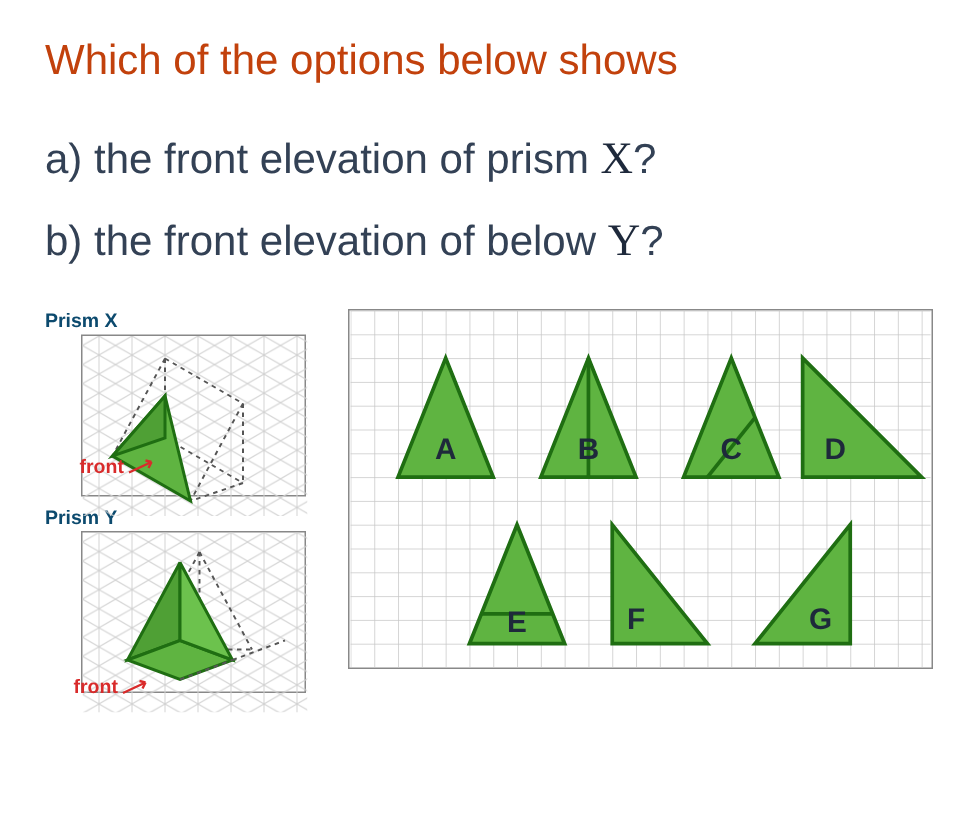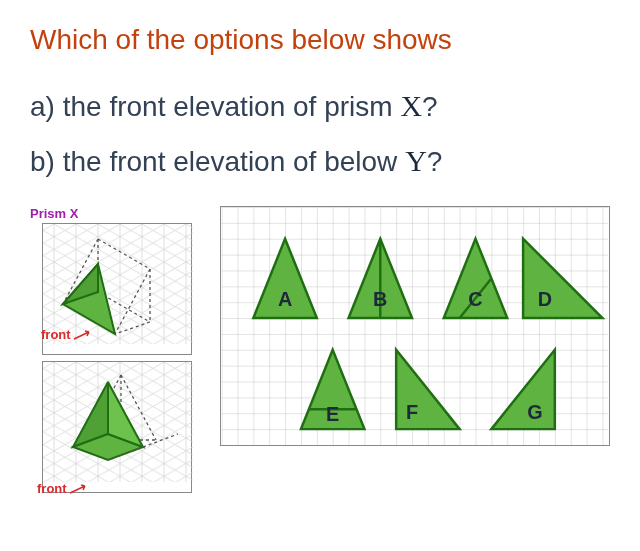--- a/index.html
+++ b/index.html
@@ -40,30 +40,30 @@
     display: flex;
     align-items: flex-start;
     margin-top: 24px;
     gap: 28px;
   }
   .prism-col { width: 180px; }
   .prism-block { margin-bottom: 6px; }
   .prism-caption {
     font-size: 13px;
     font-weight: 700;
-    color: #a21caf;
+    color: #0c4a6e;
     margin-bottom: 2px;
   }
   .iso-frame {
     width: 150px;
-    height: 132px;
+    height: 108px;
     border: 1px solid #888;
     position: relative;
     display: block;
-    margin-left: 12px;
+    margin-left: 24px;
   }
   .front-label {
     position: absolute;
     font-size: 13px;
     font-weight: 700;
     color: #d92b2b;
     display: flex;
     align-items: center;
     gap: 2px;
   }
@@ -122,20 +122,21 @@
         <div class="front-label" style="left:-2px; bottom:12px;">
           <span>front</span>
           <svg width="22" height="12">
               <path d="M1 10 L16 3 M16 3 L12 2 M16 3 L14 7" stroke="#d92b2b" stroke-width="1.6" fill="none"></path>
             </svg>
         </div>
       </div>
     </div>
 
     <div class="prism-block">
+      <div class="prism-caption">Prism Y</div>
       <div class="iso-frame">
         <svg viewBox="0 0 150 120" width="150" height="120">
           <rect width="150" height="120" fill="url(#iso1)"></rect>
           <g stroke="#555" stroke-width="1.3" stroke-dasharray="3 3" fill="none">
             <line x1="78" y1="13" x2="43" y2="78"></line>
             <line x1="78" y1="13" x2="113" y2="78"></line>
             <line x1="78" y1="13" x2="78" y2="52"></line>
             <line x1="43" y1="78" x2="113" y2="78"></line>
           </g>
 

